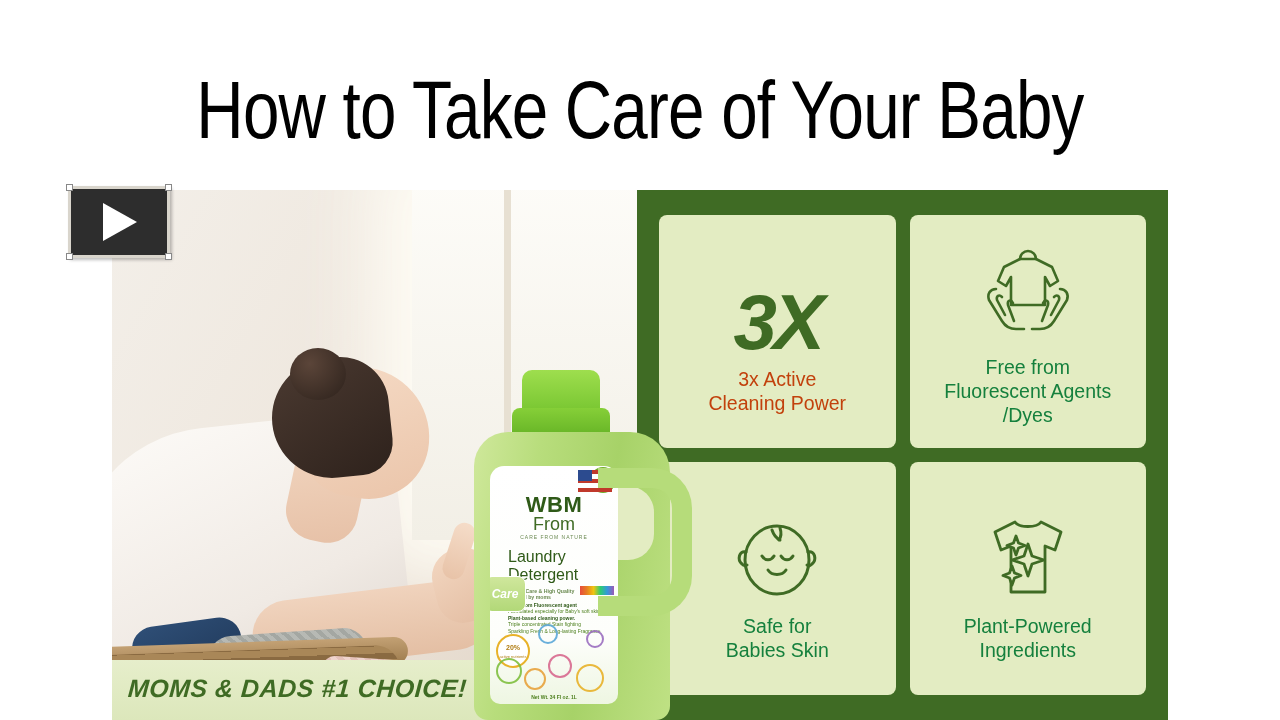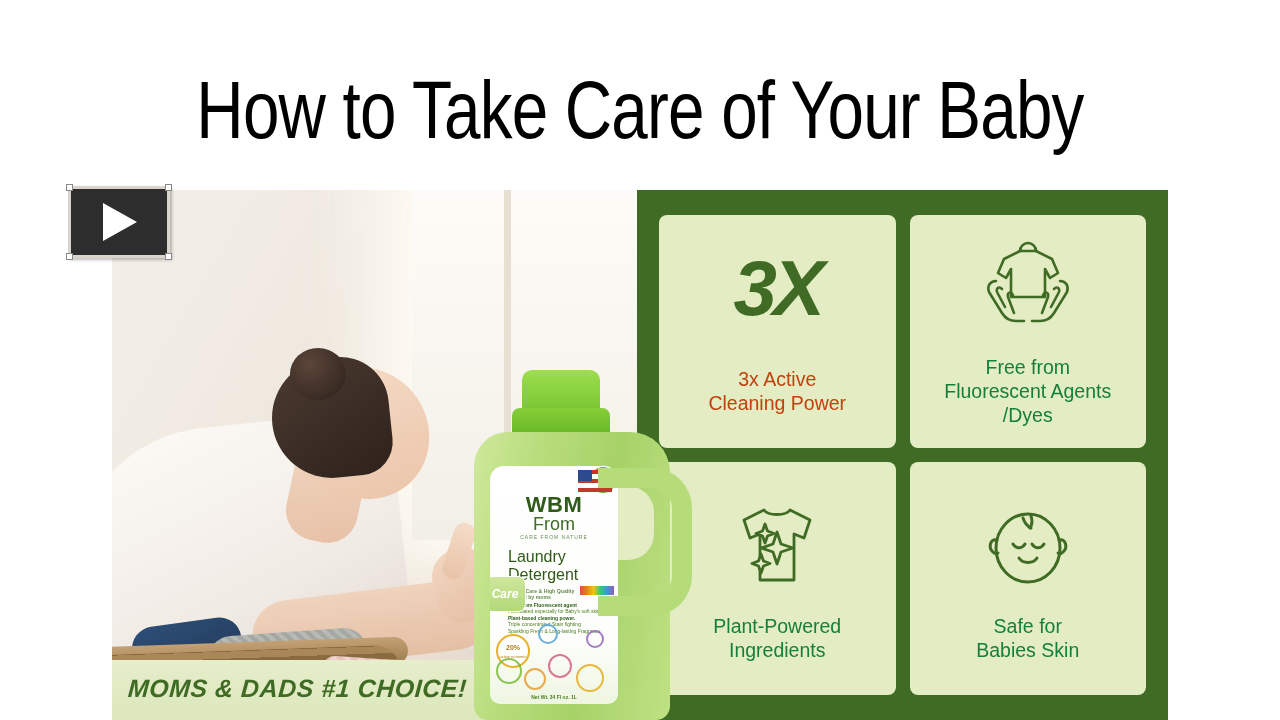--- a/index.html
+++ b/index.html
@@ -102,21 +102,21 @@
     transform:skewX(-4deg);
   }
 
   
   .panel{position:absolute;left:525px;top:0;width:531px;height:530px;background:#3f6b24;}
   .cards{position:absolute;left:22px;top:25px;width:487px;height:480px;
     display:grid;grid-template-columns:1fr 1fr;grid-template-rows:1fr 1fr;gap:14px 14px;}
   .card{background:#e3ecc2;border-radius:8px;position:relative;
     display:flex;flex-direction:column;align-items:center;justify-content:center;
     padding:8px 10px;box-sizing:border-box;}
-  .card-icon{display:flex;align-items:flex-start;justify-content:center;height:112px;}
+  .card-icon{display:flex;align-items:flex-end;justify-content:center;height:112px;}
   .card-label{
     text-align:center;color:#15803d;font-size:19.5px;line-height:24px;
     font-family:"Liberation Sans","DejaVu Sans",sans-serif;margin-top:6px;
     white-space:pre-line;
   }
   .c1 .card-label{color:#c2410c;}
   .big3x{
     font-size:78px;font-weight:bold;font-style:italic;color:#3f6b24;
     letter-spacing:-4px;line-height:78px;
     font-family:"Liberation Sans","DejaVu Sans",sans-serif;
@@ -242,50 +242,50 @@
               <path d="M88 44 C94 44 97 49 95 55 L82 76 C79 81 74 84 68 84 L60 84"></path>
               <path d="M82 52 C85 49 88 51 87 55 L79 70"></path>
               <path d="M71 58 C73 54 77 55 76 60 L70 76"></path>
             </svg>
           </div>
           <div class="card-label">Free from
 Fluorescent Agents
 /Dyes</div>
         </div>
 
-        <div class="card c3">
-          <div class="card-icon">
-            <svg width="106" height="100" viewBox="0 0 106 100" fill="none" stroke="#3f6b24" stroke-width="2.8" stroke-linecap="round" stroke-linejoin="round">
-              <path d="M40 14 C44 20 62 20 66 14 L86 24 L80 42 L70 38 L70 84 L36 84 L36 38 L26 42 L20 24 Z"></path>
-              <path d="M53 36 L57 48 L69 52 L57 56 L53 68 L49 56 L37 52 L49 48 Z" fill="#e3ecc2"></path>
-              <path d="M41 28 L43.5 35 L50 37.5 L43.5 40 L41 47 L38.5 40 L32 37.5 L38.5 35 Z" fill="#e3ecc2"></path>
-              <path d="M37 58 L39.5 65 L46 67.5 L39.5 70 L37 77 L34.5 70 L28 67.5 L34.5 65 Z" fill="#e3ecc2"></path>
-            </svg>
-          </div>
-          <div class="card-label">Plant-Powered
-Ingredients</div>
-        </div>
-
         <div class="card c4">
           <div class="card-icon">
             <svg width="106" height="100" viewBox="0 0 106 100" fill="none" stroke="#3f6b24" stroke-width="3" stroke-linecap="round" stroke-linejoin="round">
               <ellipse cx="53" cy="52" rx="32" ry="34"></ellipse>
               <path d="M22 44 C15 42 13 52 18 56 C20 58 22 58 23 57"></path>
               <path d="M84 44 C91 42 93 52 88 56 C86 58 84 58 83 57"></path>
               <path d="M48 22 C50 28 52 30 56 32"></path>
               <path d="M56 20 C58 26 57 29 55 32"></path>
               <path d="M38 48 C41 53 47 53 50 48"></path>
               <path d="M57 48 C60 53 66 53 69 48"></path>
               <path d="M44 62 C48 68 58 68 62 62"></path>
             </svg>
           </div>
           <div class="card-label">Safe for
 Babies Skin</div>
         </div>
 
+        <div class="card c3">
+          <div class="card-icon">
+            <svg width="106" height="100" viewBox="0 0 106 100" fill="none" stroke="#3f6b24" stroke-width="2.8" stroke-linecap="round" stroke-linejoin="round">
+              <path d="M40 14 C44 20 62 20 66 14 L86 24 L80 42 L70 38 L70 84 L36 84 L36 38 L26 42 L20 24 Z"></path>
+              <path d="M53 36 L57 48 L69 52 L57 56 L53 68 L49 56 L37 52 L49 48 Z" fill="#e3ecc2"></path>
+              <path d="M41 28 L43.5 35 L50 37.5 L43.5 40 L41 47 L38.5 40 L32 37.5 L38.5 35 Z" fill="#e3ecc2"></path>
+              <path d="M37 58 L39.5 65 L46 67.5 L39.5 70 L37 77 L34.5 70 L28 67.5 L34.5 65 Z" fill="#e3ecc2"></path>
+            </svg>
+          </div>
+          <div class="card-label">Plant-Powered
+Ingredients</div>
+        </div>
+
       </div>
     </div>
 
     <div class="bottle">
       <div class="b-cap"></div>
       <div class="b-cap2"></div>
       <div class="b-body"></div>
       <div class="b-handle-hole"></div>
 
       <div class="b-label">

